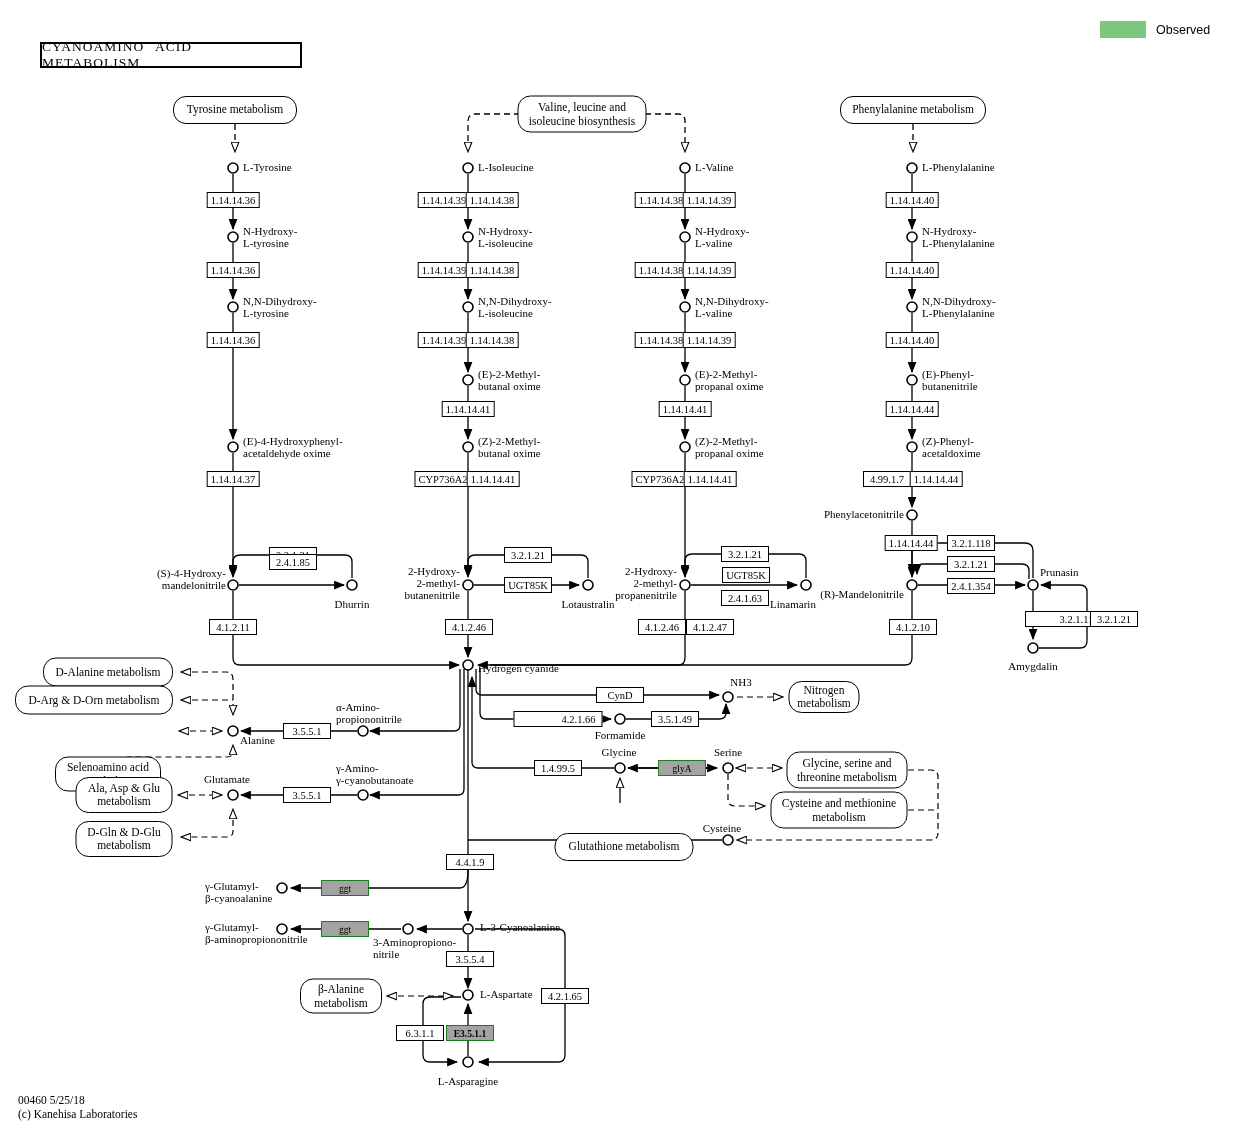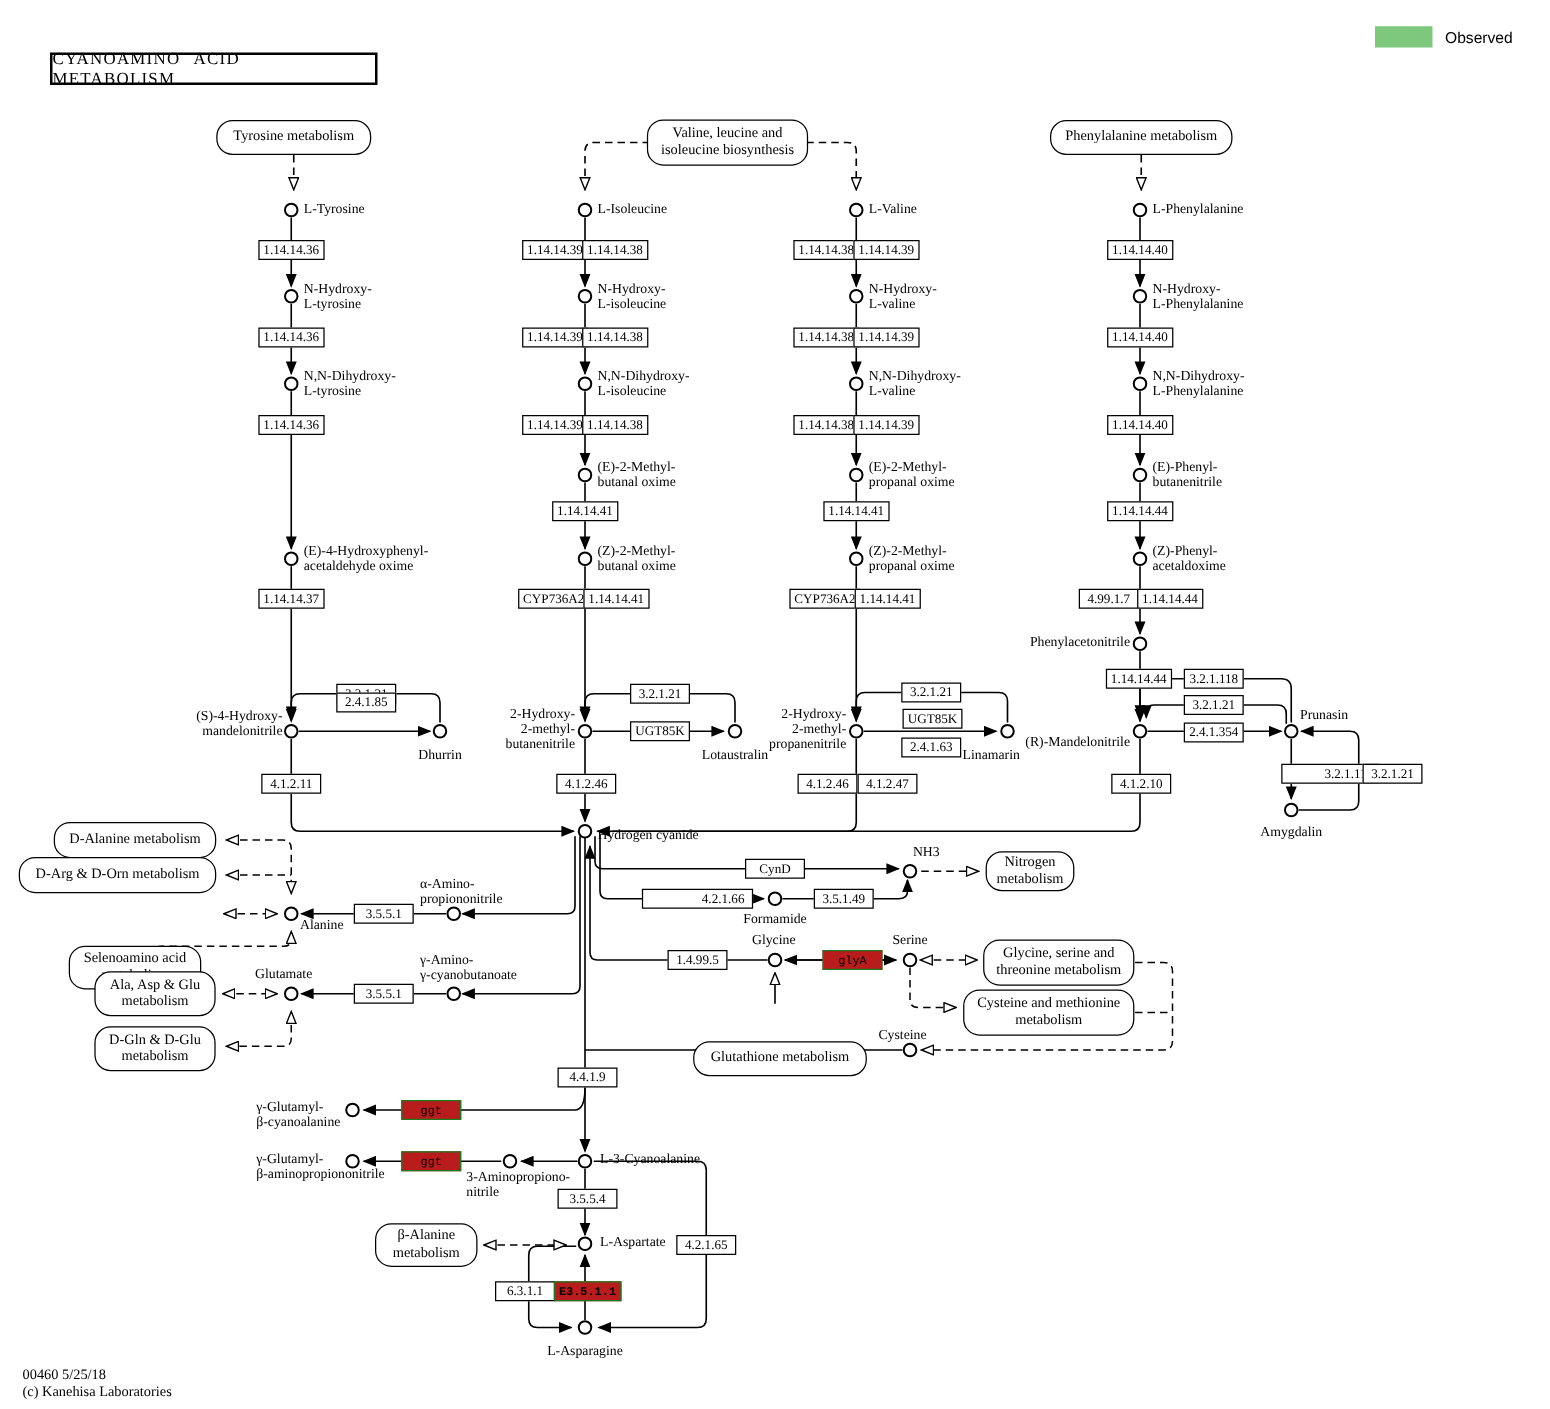--- a/index.html
+++ b/index.html
@@ -8,22 +8,22 @@
   svg.layer{position:absolute;left:0;top:0;}
   .title-box{position:absolute;left:40px;top:42px;width:258px;height:22px;
     border:2px solid #000;display:flex;align-items:center;justify-content:center;
     font-size:13.5px;letter-spacing:1px;word-spacing:7px;}
   .maplink{position:absolute;border:1.4px solid #000;border-radius:13px;background:#fff;
     display:flex;align-items:center;justify-content:center;text-align:center;
     font-size:11.5px;line-height:1.15;white-space:pre-line;transform:translate(-50%,-50%);}
   .enzyme{position:absolute;border:1px solid #000;background:#fff;min-width:40px;
     padding:1px 3px 0 3px;height:13px;display:flex;align-items:center;justify-content:center;
     font-size:10.5px;white-space:nowrap;transform:translate(-50%,-50%);}
-  .enzyme.green{background:#b91c1c;border-color:#1f7a1f;
-    font-family:Liberation Mono, monospace;font-size:9.5px;}
+  .enzyme.green{background:#a3a3a3;border-color:#1f7a1f;
+    font-family:Liberation Serif, serif;font-size:9.5px;}
   .enzyme.green.bold{font-weight:bold;}
   .cl{position:absolute;font-size:11px;line-height:1.1;white-space:pre-line;}
   .cl.r{transform:translateX(-100%);text-align:right;}
   .cl.c{transform:translateX(-50%);text-align:center;}
   .legend{position:absolute;left:1100px;top:21px;display:flex;align-items:center;}
   .legend .swatch{width:46px;height:17px;background:#7dc87d;}
   .legend .lab{margin-left:10px;font-family:"Liberation Sans",sans-serif;font-size:12.5px;}
   .footer{position:absolute;left:18px;top:1094px;font-size:11.5px;line-height:1.2;white-space:pre-line;}
 </style>
 </head>

